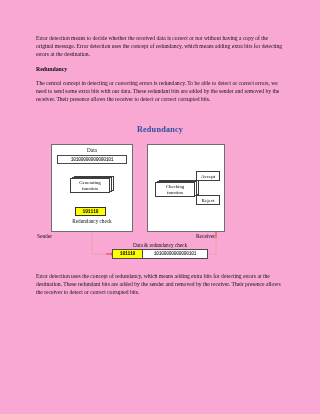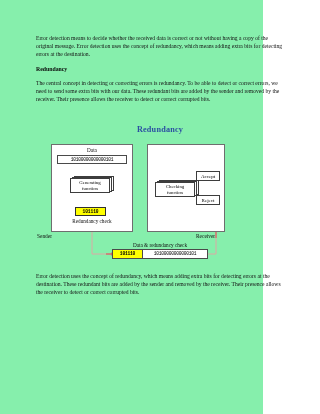--- a/index.html
+++ b/index.html
@@ -9,23 +9,23 @@
   }
   body {
     width: 320px;
     height: 414px;
     overflow: hidden;
     font-family: "Liberation Serif", serif;
     color: #000000;
   }
   .page {
     position: relative;
-    width: 263px;
+    width: 320px;
     height: 414px;
-    background: #86efac;
+    background: #f9a8d4;
   }
   .doc-body {
     position: absolute;
     left: 36px;
     top: 34px;
     width: 250px;
   }
   p.para {
     margin: 0 0 7px 0;
     font-size: 5.6px;

